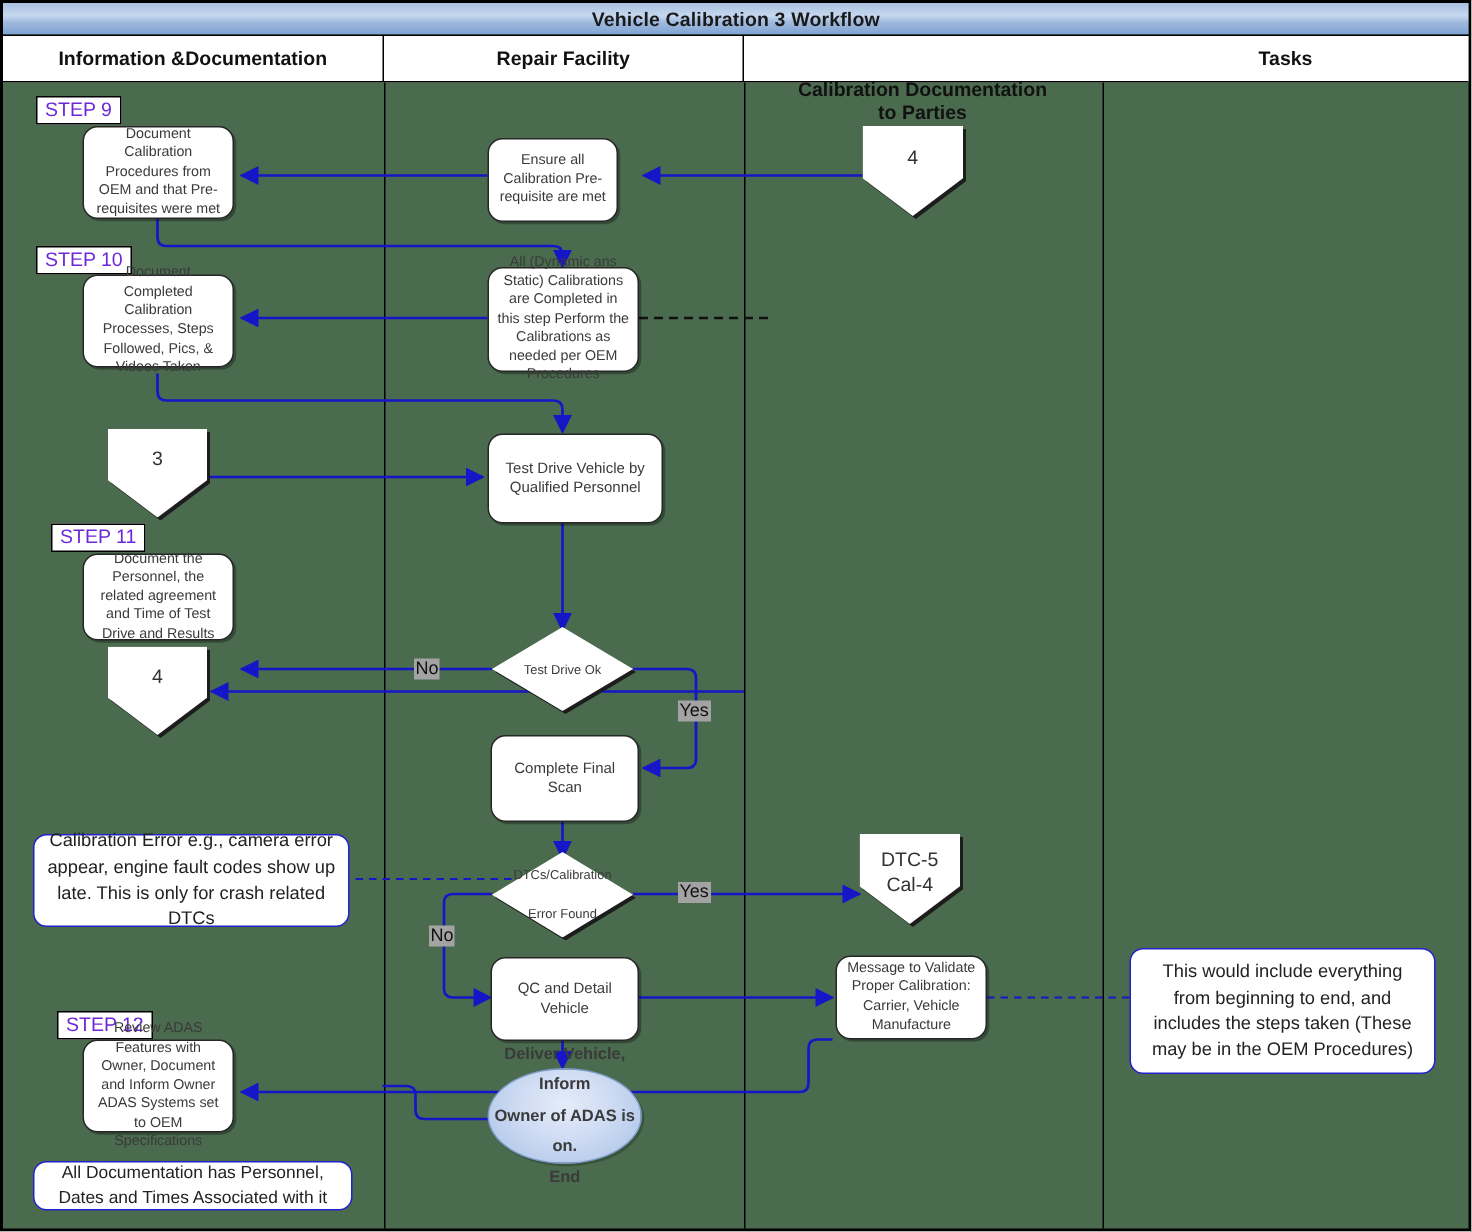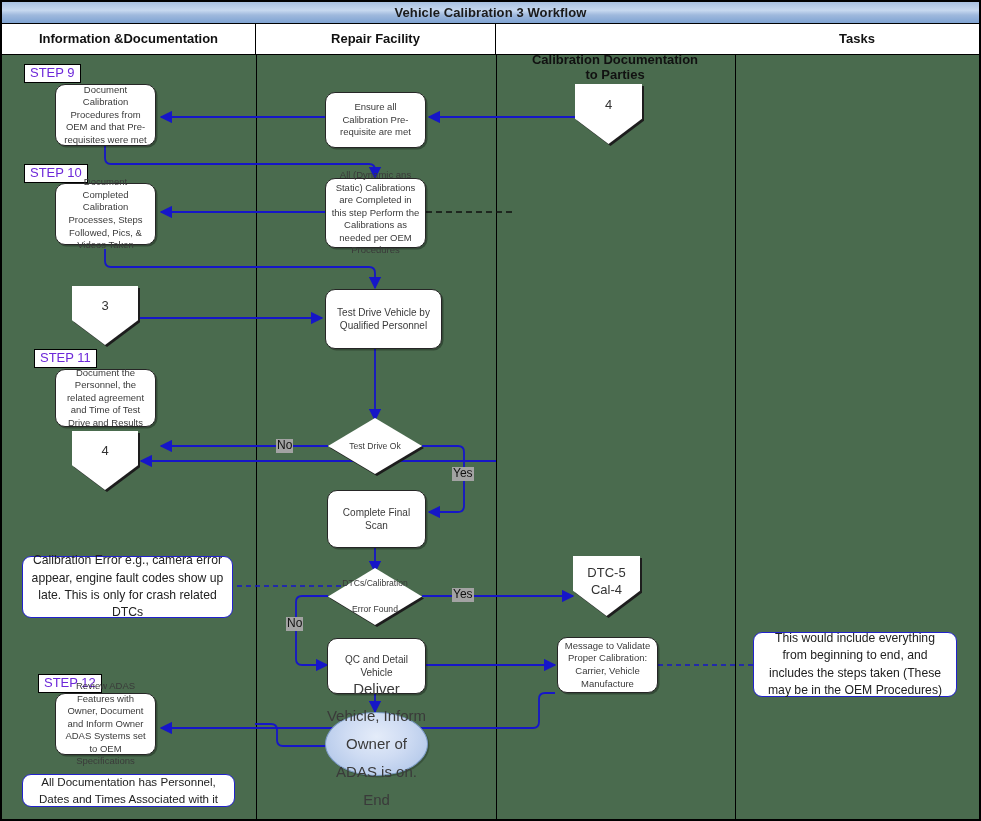--- a/index.html
+++ b/index.html
@@ -136,22 +136,23 @@
     display:flex;align-items:center;justify-content:center;text-align:center;
     font-size:8.6px;color:#3a3a3a;line-height:2.55;
   }
 
   
   .term{
     position:absolute;border-radius:50%;
     background:radial-gradient(ellipse at 50% 38%,#e4ecf9 0%,#cfdcf3 42%,#a8c0e6 100%);
     border:1.2px solid #7d9bc7;
     display:flex;align-items:center;justify-content:center;text-align:center;
-    font-size:15px;color:#3a3a3a;line-height:1.85;
+    font-size:11px;color:#3a3a3a;line-height:1.85;
     box-shadow:1.5px 1.5px 0 rgba(0,0,0,0.22);
+    font-weight:bold;
   }
 
   
   .edgelbl{
     position:absolute;background:#a3a3a3;border:none;
     font-size:12px;color:#111;padding:0 1px;line-height:1.15;
   }
 
   
   #wires{position:absolute;left:0;top:0;width:981px;height:821px;pointer-events:none;}
@@ -273,21 +274,21 @@
     <div class="body"></div>
     <div class="lbl" style="top:12px;font-size:13px;">4</div>
   </div>
 
   <div class="node bluenote" style="left:22px;top:556px;width:211px;height:62px;">Calibration Error e.g., camera error appear, engine fault codes show up late. This is only for crash related DTCs</div>
 
   <div class="node proc" style="left:55px;top:693px;width:101px;height:62px;">Review ADAS Features with Owner, Document and Inform Owner ADAS Systems set to OEM Specifications</div>
 
   <div class="node bluenote" style="left:22px;top:774px;width:213px;height:33px;font-size:11.6px;">All Documentation has Personnel, Dates and Times Associated with it</div>
 
-  <div class="node proc" style="left:325px;top:92px;width:101px;height:56px;">Ensure all Calibration Pre-requisite are met</div>
+  <div class="node proc" style="left:325px;top:92px;width:87px;height:56px;">Ensure all Calibration Pre-requisite are met</div>
 
   <div class="node proc" style="left:325px;top:178px;width:101px;height:70px;">All (Dynamic ans Static) Calibrations are Completed in this step Perform the Calibrations as needed per OEM Procedures</div>
 
   <div class="node proc bigger" style="left:325px;top:289px;width:117px;height:60px;">Test Drive Vehicle by Qualified Personnel</div>
 
   <div class="diawrap" style="left:328px;top:418px;width:94px;height:56px;">
     <div class="shadow"></div>
     <div class="body"></div>
     <div class="lbl" style="line-height:1.2;">Test Drive Ok</div>
   </div>
@@ -349,15 +350,15 @@
     <div class="shadow"></div>
     <div class="body"></div>
     <div class="lbl" style="top:8px;font-size:13px;line-height:1.32;">
       <span>DTC-5</span><br>
       <span>Cal-4</span>
     </div>
   </div>
 
   <div class="node proc" style="left:557px;top:637px;width:101px;height:56px;">Message to Validate Proper Calibration: Carrier, Vehicle Manufacture</div>
 
-  <div class="node bluenote" style="left:753px;top:632px;width:204px;height:65px;">This would include everything from beginning to end, and includes the steps taken (These may be in the OEM Procedures)</div>
+  <div class="node bluenote" style="left:753px;top:632px;width:204px;height:84px;">This would include everything from beginning to end, and includes the steps taken (These may be in the OEM Procedures)</div>
 
 </div>
 
 </body></html>

